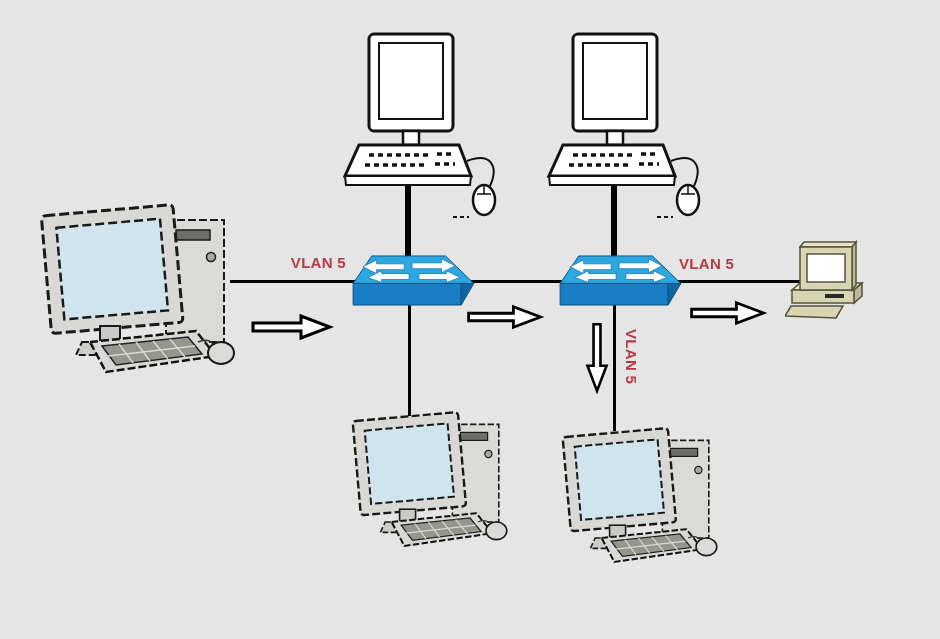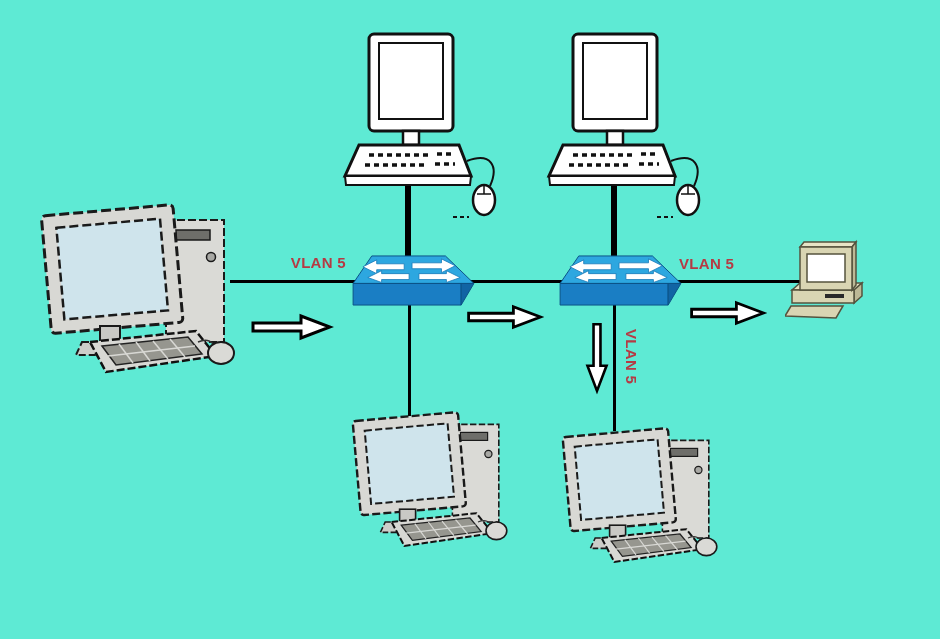--- a/index.html
+++ b/index.html
@@ -1,19 +1,19 @@
 <!DOCTYPE html>
 <html><head>
 <meta charset="utf-8">
 <style>
   * { margin:0; padding:0; box-sizing:border-box; }
   html,body { background:#ffffff; }
   #stage {
     position:relative; width:940px; height:639px;
-    background:#5eead4; overflow:hidden;
+    background:#e5e5e5; overflow:hidden;
     font-family:"Liberation Sans", sans-serif;
   }
   .abs { position:absolute; }
   .link { position:absolute; background:#000000; }
   .vlan {
     position:absolute; color:#b53a44; font-weight:bold; font-size:15px;
     letter-spacing:.3px; white-space:nowrap;
     font-family:"Liberation Sans", sans-serif;
   }
   .vlan-vert { transform:rotate(90deg); transform-origin:0 0; }

